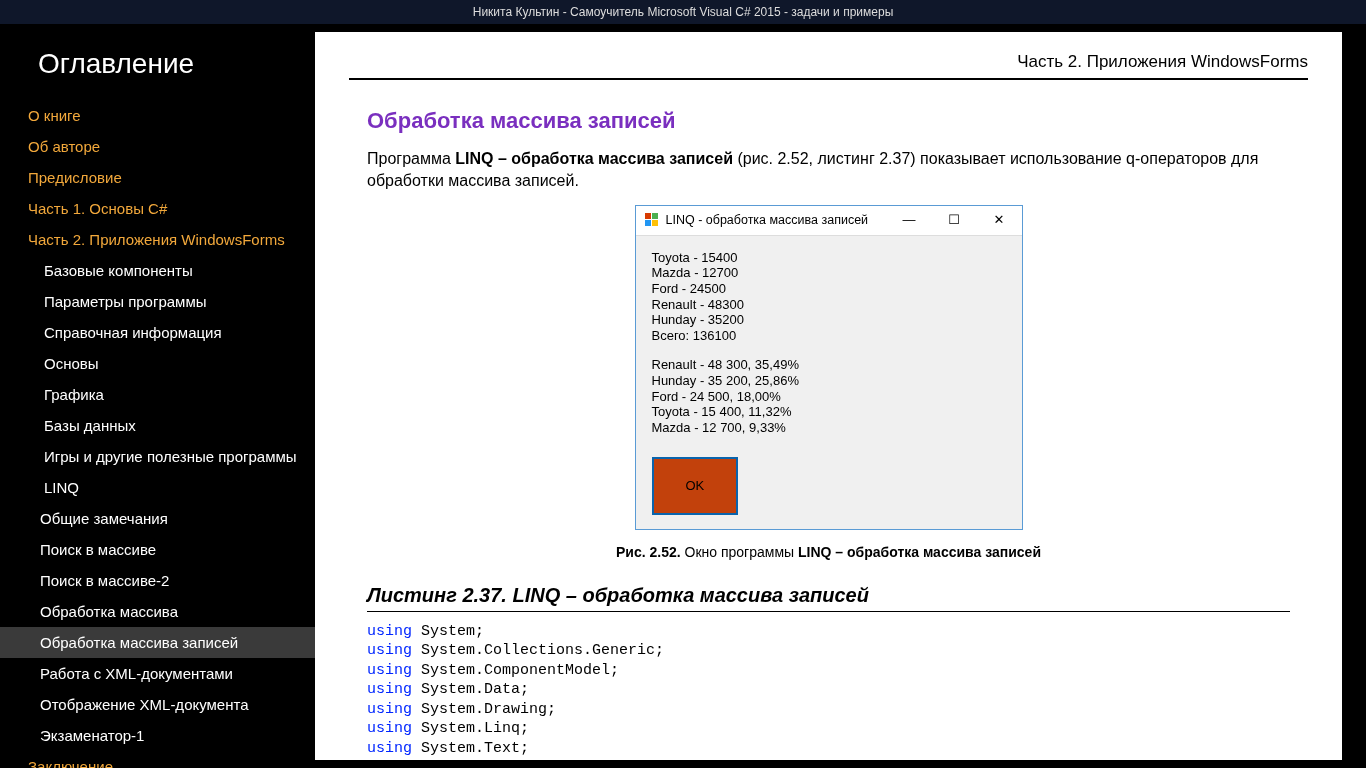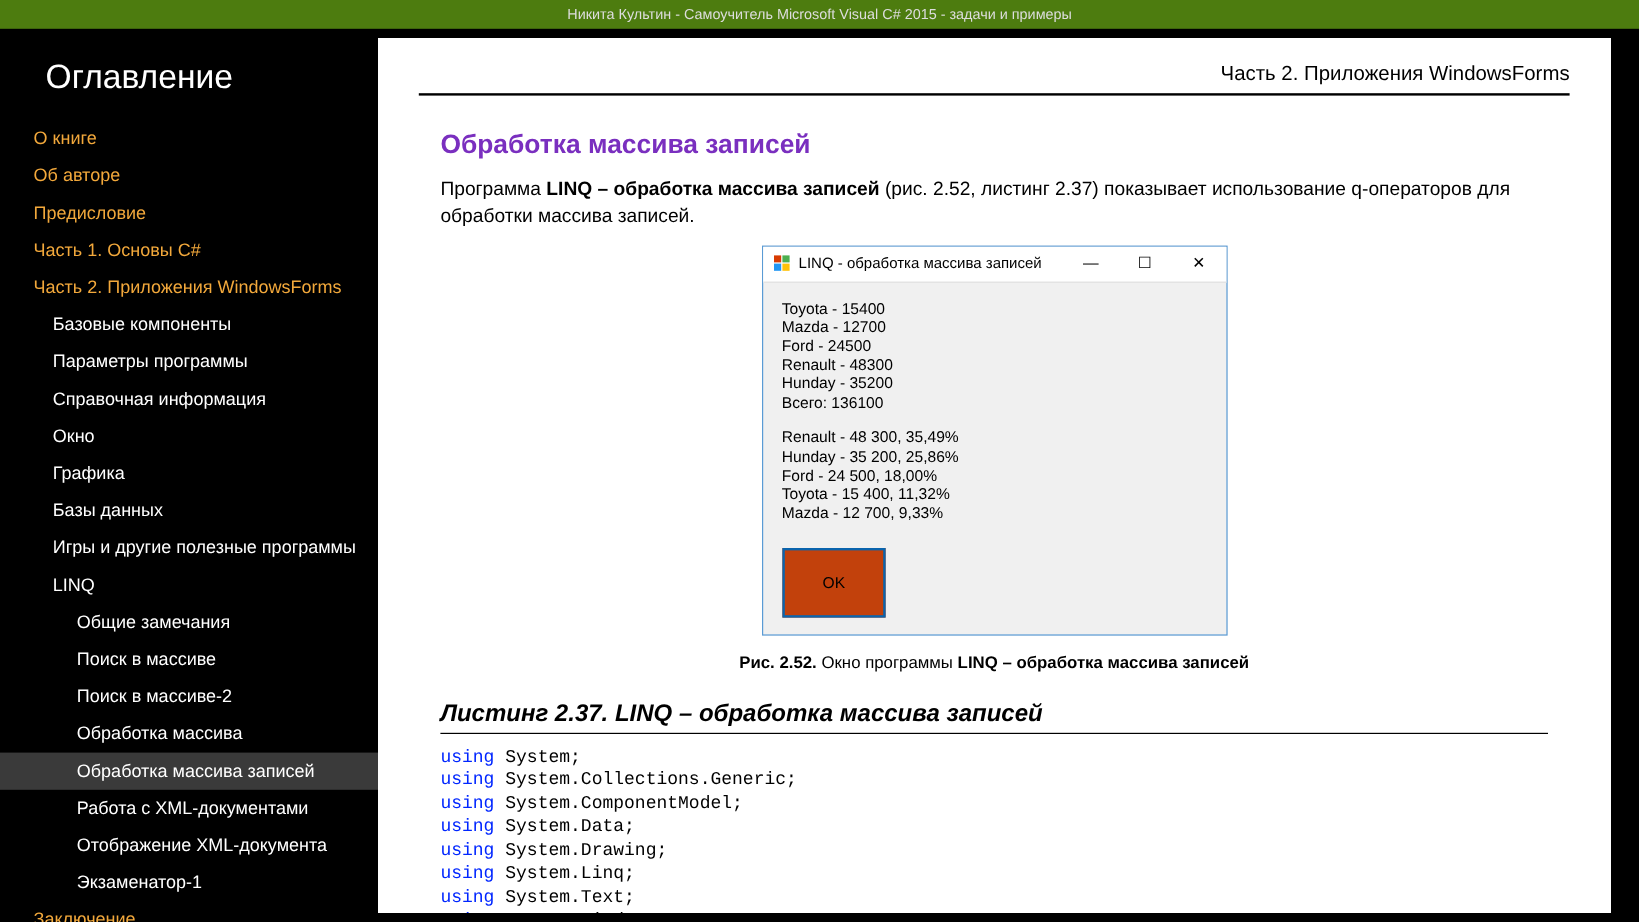--- a/index.html
+++ b/index.html
@@ -8,21 +8,21 @@
       background: #000;
       color: #fff;
       width: 1366px;
       height: 768px;
       overflow: hidden;
       display: flex;
       flex-direction: column;
     }
     .titlebar {
       height: 24px;
-      background: #4d7c0f;
+      background: #0f172a;
       text-align: center;
       font-size: 12px;
       color: #ddd;
       line-height: 24px;
     }
     .main {
       flex: 1;
       display: flex;
       overflow: hidden;
     }
@@ -48,21 +48,21 @@
       white-space: nowrap;
       overflow: hidden;
       text-overflow: clip;
     }
     .toc-sub {
       padding-left: 44px;
       color: #fff;
       font-size: 15px;
     }
     .toc-sub2 {
-      padding-left: 64px;
+      padding-left: 40px;
       color: #fff;
       font-size: 15px;
     }
     .toc-active {
       background: #3a3a3a;
     }
     .content-area {
       flex: 1;
       background: #fff;
       margin: 8px 24px 8px 0;
@@ -163,21 +163,21 @@
     <h1>Оглавление</h1>
     <div id="toc-list">
         <div class="toc-item">О книге</div>
         <div class="toc-item">Об авторе</div>
         <div class="toc-item">Предисловие</div>
         <div class="toc-item">Часть 1. Основы C#</div>
         <div class="toc-item">Часть 2. Приложения WindowsForms</div>
         <div class="toc-item toc-sub">Базовые компоненты</div>
         <div class="toc-item toc-sub">Параметры программы</div>
         <div class="toc-item toc-sub">Справочная информация</div>
-        <div class="toc-item toc-sub">Окно</div>
+        <div class="toc-item toc-sub">Основы</div>
         <div class="toc-item toc-sub">Графика</div>
         <div class="toc-item toc-sub">Базы данных</div>
         <div class="toc-item toc-sub">Игры и другие полезные программы</div>
         <div class="toc-item toc-sub">LINQ</div>
         <div class="toc-item toc-sub2">Общие замечания</div>
         <div class="toc-item toc-sub2">Поиск в массиве</div>
         <div class="toc-item toc-sub2">Поиск в массиве-2</div>
         <div class="toc-item toc-sub2">Обработка массива</div>
         <div class="toc-item toc-sub2 toc-active">Обработка массива записей</div>
         <div class="toc-item toc-sub2">Работа с XML-документами</div>

